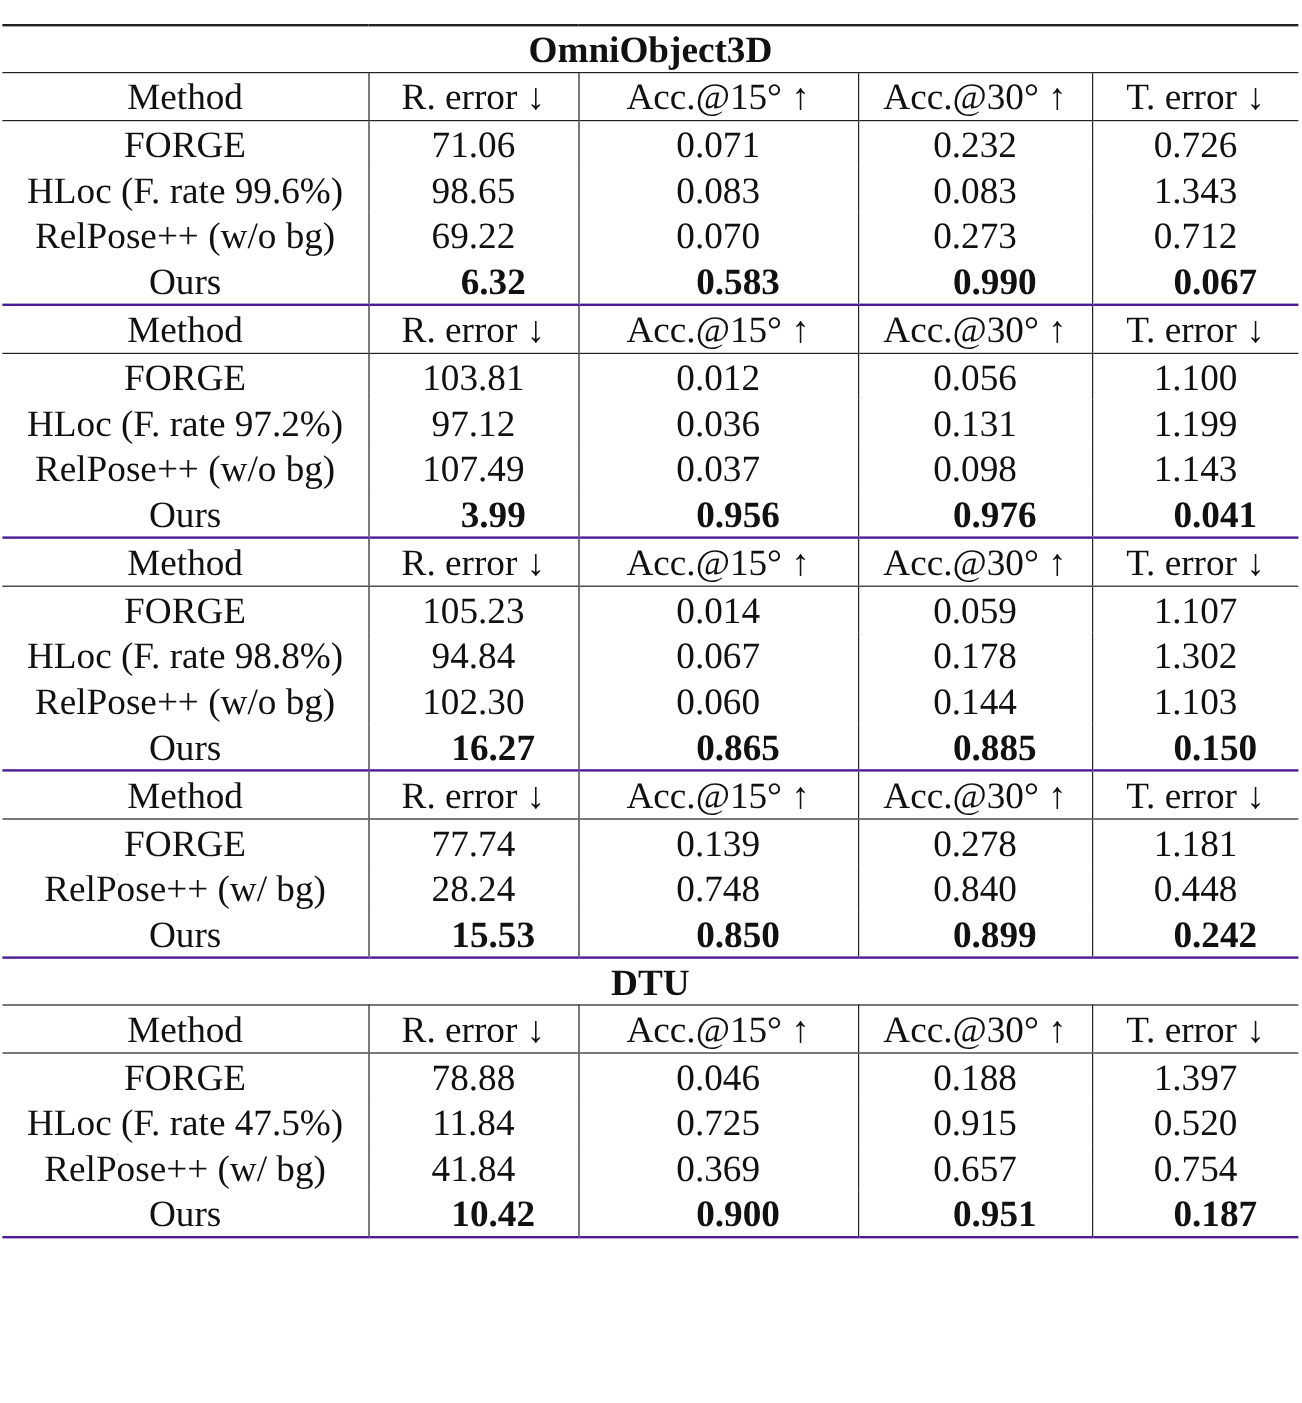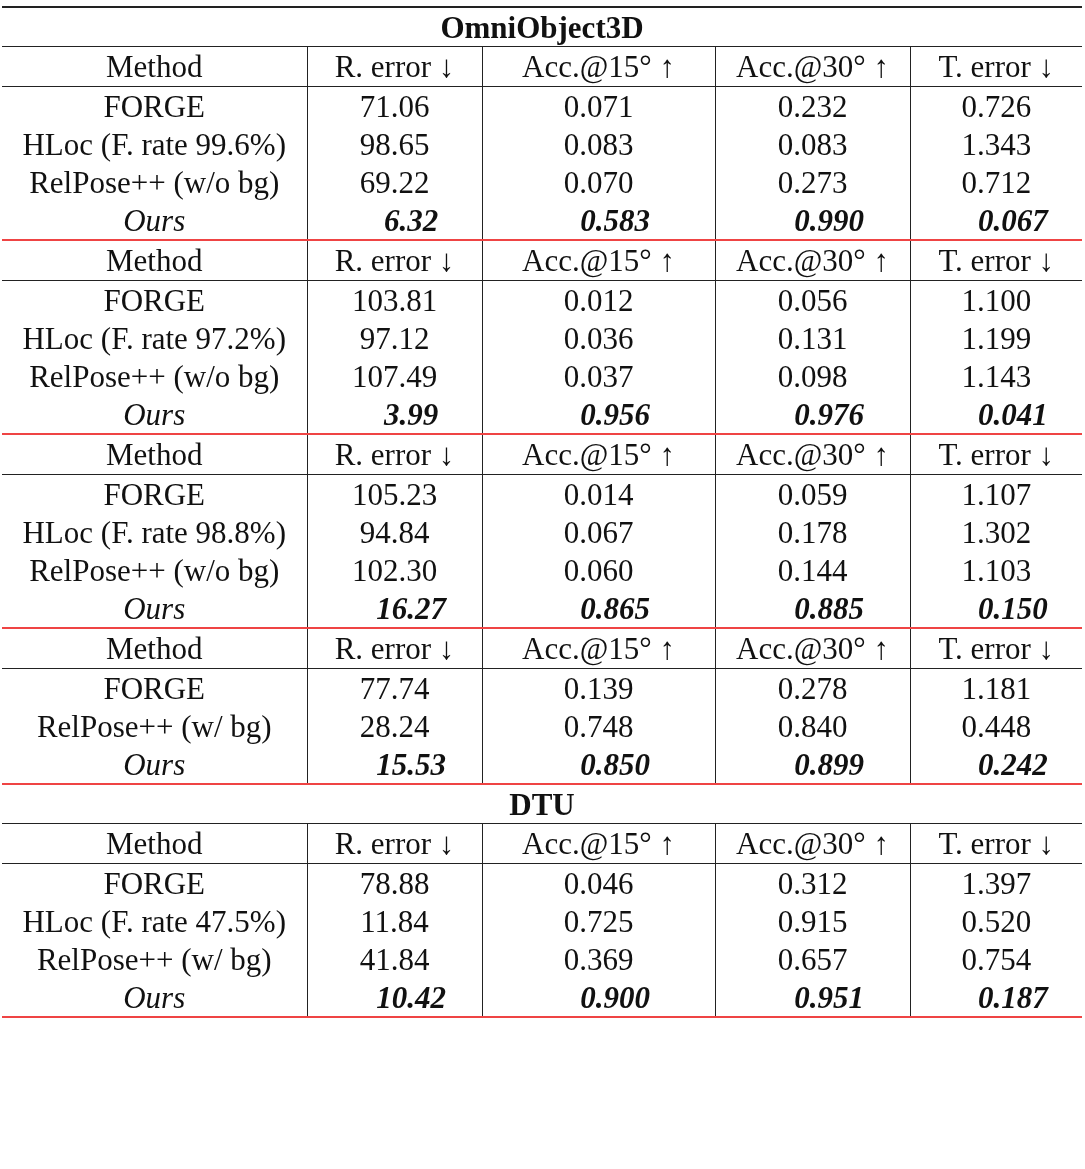--- a/index.html
+++ b/index.html
@@ -1,25 +1,25 @@
 <!DOCTYPE html>
 <html><head>
 <meta charset="utf-8">
 <style>
   html, body { margin: 0; padding: 0; background: #ffffff; }
   body { width: 1085px; height: 1169px; overflow: hidden; font-family: "Liberation Serif", "DejaVu Serif", serif; color: #111; }
-  .wrap { position: absolute; left: 2px; top: 6px; width: 1080px; }
+  .wrap { position: absolute; left: 2px; top: 20px; width: 1080px; }
   table { border-collapse: collapse; width: 1080px; table-layout: fixed; }
   td { text-align: center; padding: 0; font-size: 31px; line-height: 1; white-space: nowrap; }
   col.c0 { width: 305px; } col.c1 { width: 175px; } col.c2 { width: 233px; } col.c3 { width: 195px; } col.c4 { width: 172px; }
   .vl { border-left: 1.5px solid #222; }
   tr.title td { font-weight: bold; height: 38px; border-top: 2px solid #222; border-bottom: 1.5px solid #222; font-size: 31px; }
   tr.head td { height: 39px; border-bottom: 1.5px solid #222; }
   tr.row td { height: 38px; }
-  tr.row.last td { border-bottom: 2px solid #ef4444; font-style: italic; }
+  tr.row.last td { border-bottom: 2px solid #4c1d95; }
   tr.row.best td.val { font-weight: bold; padding-left: 33px; }
 </style>
 </head>
 <body>
 
 <div class="wrap">
   <table>
     <colgroup>
         <col class="c0">
         <col class="c1">
@@ -171,21 +171,21 @@
           <td>Method</td>
           <td class="vl">R. error ↓</td>
           <td class="vl">Acc.@15° ↑</td>
           <td class="vl">Acc.@30° ↑</td>
           <td class="vl">T. error ↓</td>
         </tr>
         <tr class="row">
           <td>FORGE</td>
           <td class="vl val">78.88</td>
           <td class="vl val">0.046</td>
-          <td class="vl val">0.312</td>
+          <td class="vl val">0.188</td>
           <td class="vl val">1.397</td>
         </tr>
         <tr class="row">
           <td>HLoc (F. rate 47.5%)</td>
           <td class="vl val">11.84</td>
           <td class="vl val">0.725</td>
           <td class="vl val">0.915</td>
           <td class="vl val">0.520</td>
         </tr>
         <tr class="row">

